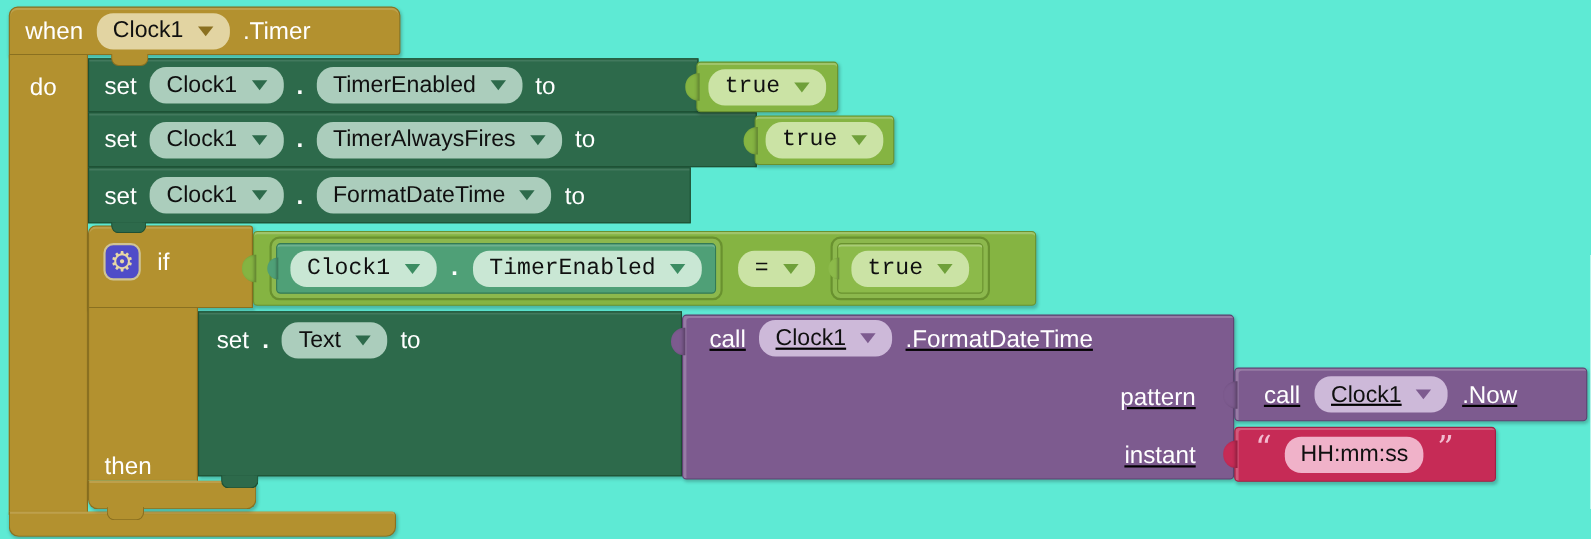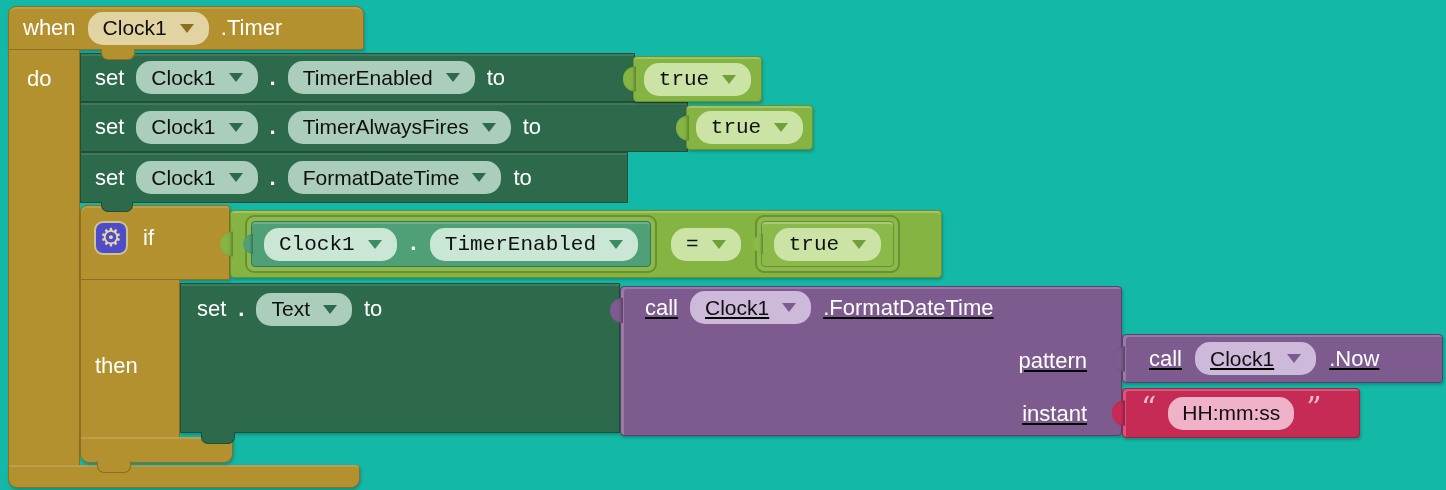--- a/index.html
+++ b/index.html
@@ -1,16 +1,16 @@
 <!DOCTYPE html>
 <html style="--gold: #b3912f; --gold-border: #8a7020; --tan: #e2d4a2; --tan-arr: #8a7020; --dgreen: #2d6a4b; --dgreen-border: #1d5034; --sage: #abcdbc; --sage-arr: #2d6a4b; --logic: #85b442; --logic-border: #69912f; --logic-field: #cbe3a5; --logic-arr: #6fa03a; --logic-inner: #8cba4a; --getter: #4fa077; --getter-border: #337a55; --mint: #c9e7d4; --mint-arr: #3c8c62; --blue: #4374ba; --blue-border: #2f5b9b; --blue-field: #a9c4e9; --purple: #7d5b8f; --purple-border: #5e4070; --purple-field: #cdb9d9; --purple-arr: #7d5b8f; --crimson: #c62b56; --crimson-border: #a21f44; --crimson-field: #f0b2c9; --quote: #f2bbcf; --gear-bg: #4f4cc8; --gear-fg: #e6d8a6; --text-light: #ffffff; --text-dark: #101010;"><head>
 <meta charset="utf-8">
 <style>
   html,body{margin:0;padding:0;background:#ffffff;}
-  #canvas{position:relative;width:1446px;height:490px;background:#14b8a6;
+  #canvas{position:relative;width:1446px;height:490px;background:#5eead4;
           font-family:"Liberation Sans",sans-serif;overflow:hidden;}
 
   .blk{position:absolute;box-sizing:border-box;display:flex;align-items:center;
        gap:12px;padding-left:14px;}
   .lbl{color:var(--text-light,#fff);font-size:22px;white-space:nowrap;}
   .dot{color:var(--text-light,#fff);font-size:22px;font-weight:bold;}
 
   
   .pill{display:inline-flex;align-items:center;gap:13px;border-radius:15px;
         padding:0 15px;height:33px;font-size:21px;color:var(--text-dark,#101010);
@@ -40,21 +40,21 @@
   
   .when-header{left:8px;top:6px;width:356px;height:44px;border-radius:8px 8px 3px 0;}
   .when-wall{left:8px;top:50px;width:72px;height:418px;border-top:none;border-bottom:none;
              align-items:flex-start;padding:16px 0 0 18px;box-shadow:none;}
   .when-bottom{left:8px;top:465px;width:352px;height:23px;border-radius:0 4px 9px 9px;padding:0;border-top:none;}
 
   
   .if-header{left:80px;top:205px;width:150px;height:75px;border-radius:7px 3px 0 0;
              gap:15px;padding-left:13px;padding-bottom:10px;}
   .if-wall{left:80px;top:280px;width:100px;height:157px;border-top:none;border-bottom:none;
-           align-items:center;padding:14px 0 0 14px;box-shadow:none;}
+           align-items:flex-end;padding:14px 0 0 14px;box-shadow:none;}
   .if-bottom{left:80px;top:437px;width:153px;height:26px;border-radius:0 4px 9px 9px;padding:0;border-top:none;}
 
   .srow{box-shadow:inset 0 2px 0 rgba(255,255,255,.10);}
   .vb{border-radius:4px;justify-content:center;padding:0 10px;z-index:4;}
   .eq{border-radius:4px;gap:14px;z-index:4;}
   .setlb{padding:0;align-items:flex-start;}
   .rowline{display:flex;align-items:center;gap:12px;padding-left:16px;height:50px;}
   .pmain{padding:0;border-radius:4px;flex-direction:column;align-items:stretch;}
   .prow{display:flex;align-items:center;height:50px;gap:12px;padding-left:24px;}
   .pr-end{justify-content:flex-end;padding-right:34px;padding-left:0;}

